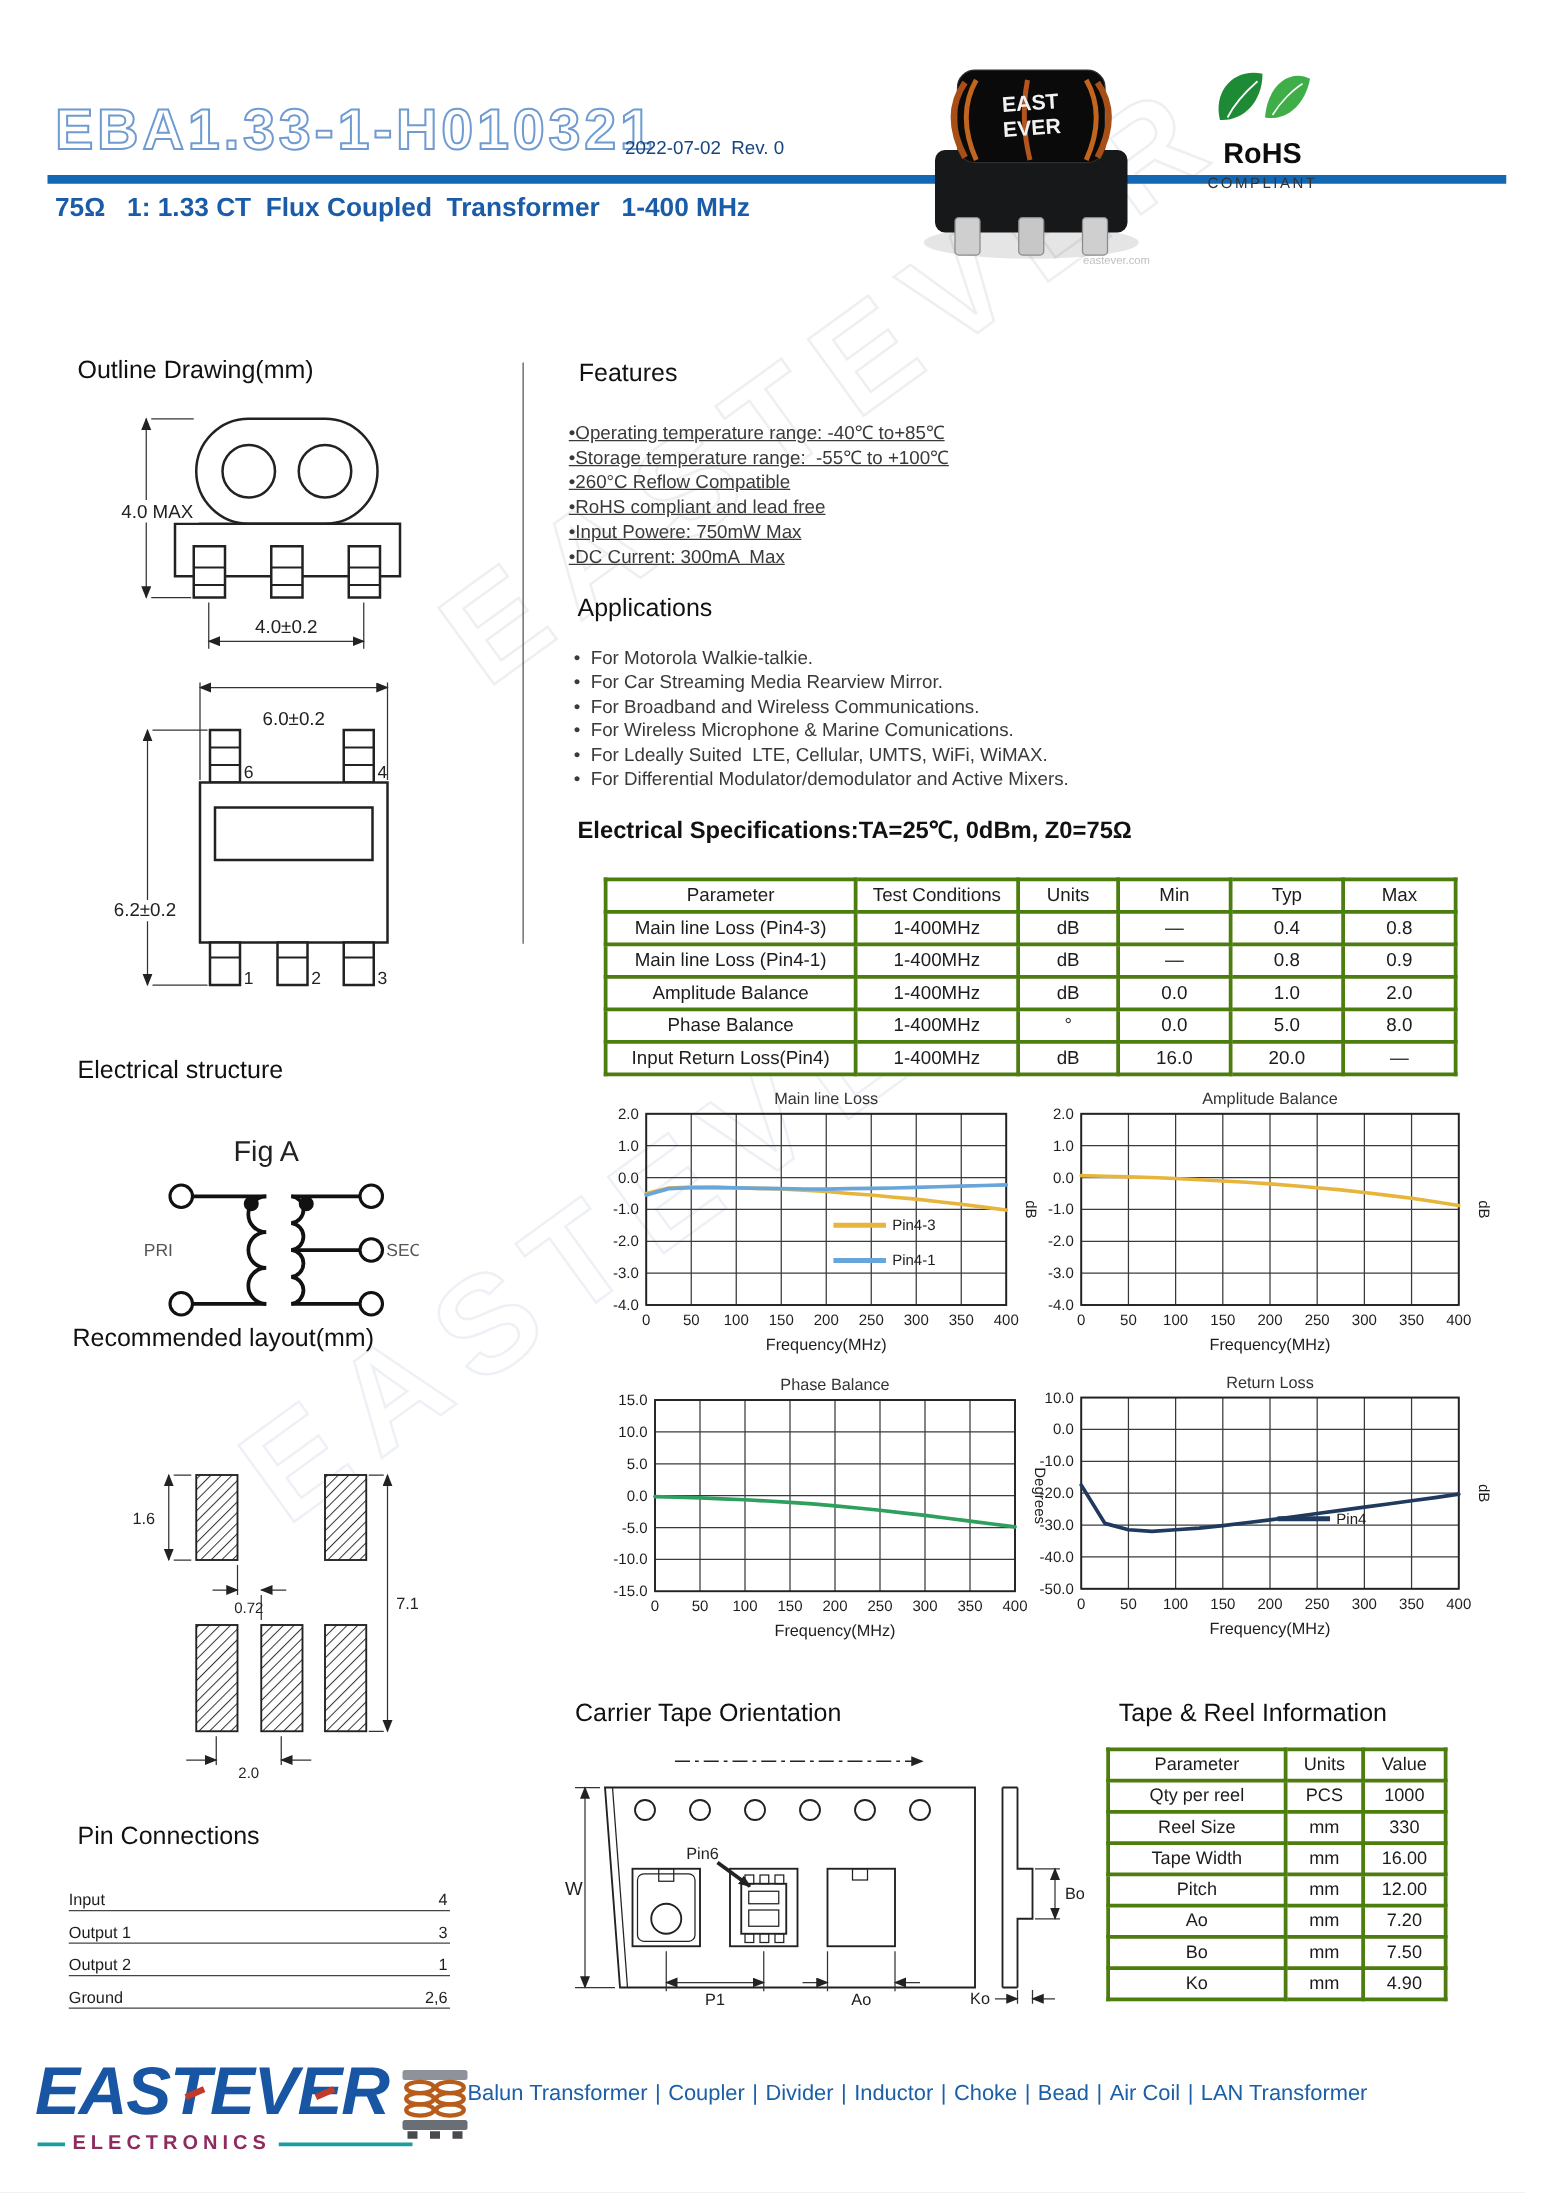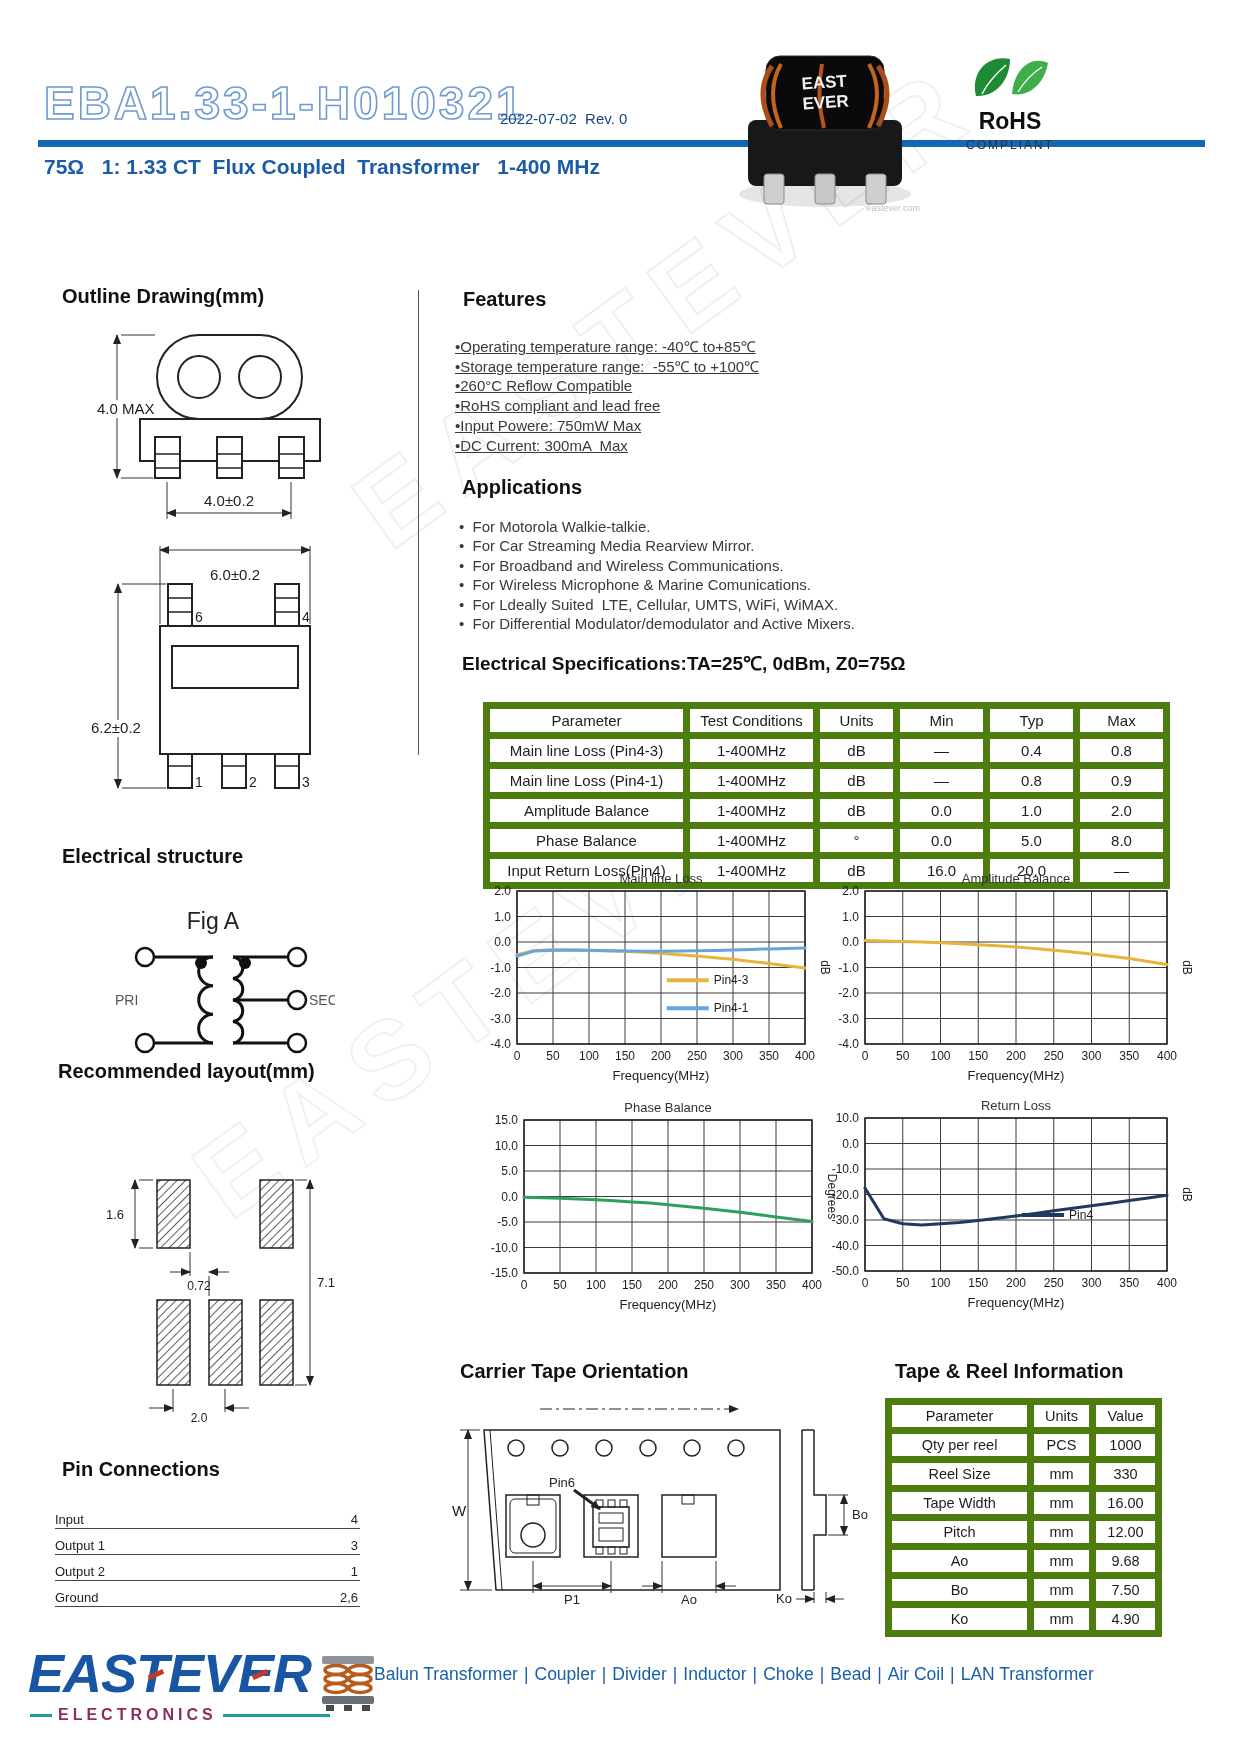--- a/index.html
+++ b/index.html
@@ -11,32 +11,32 @@
   .doc-title{left:44px;top:18px;font-size:40px;font-weight:bold;color:#1A5CA8;letter-spacing:.5px;}
   .part-number{left:44px;top:76px;font-size:46px;font-weight:bold;letter-spacing:3px;
         color:#fff;-webkit-text-stroke:1.6px #6F9BD1;text-stroke:1.6px #6F9BD1;}
   .date-rev{left:500px;top:110px;font-size:15px;color:#16457E;white-space:pre;}
   .blue-bar{left:38px;top:140px;width:1167px;height:7px;background:#1467B2;}
   .subtitle{left:44px;top:155px;font-size:21px;font-weight:600;color:#1A5CA8;white-space:pre;}
   .rohs-box{left:948px;top:50px;width:124px;text-align:center;}
   .rohs-name{font-size:23px;font-weight:900;color:#0d0d0d;line-height:30px;}
   .rohs-sub{font-size:12px;letter-spacing:2px;color:#333;margin-top:2px;}
   
-  .h-sec{font-size:20px;font-weight:bold;color:#111;}
+  .h-sec{font-size:20px;font-weight:normal;color:#111;}
   .h-spec{font-size:19px;font-weight:bold;color:#111;}
   
   .txt-list{font-size:15px;color:#3a3a3a;}
   .txt-line{white-space:pre;}
   .feat .txt-line{line-height:19.7px;text-decoration:underline;}
   .apps .txt-line{line-height:19.4px;}
   
   .v-divider{left:418px;top:290px;width:1px;height:465px;background:#555;}
   
   table.dtable{border-collapse:collapse;table-layout:fixed;background:#fff;border:2px solid #1a1a1a;}
-  table.dtable th,table.dtable td{border:7px solid #4d7c0f;text-align:center;font-weight:normal;
+  table.dtable th,table.dtable td{border:3px solid #4d7c0f;text-align:center;font-weight:normal;
         color:#1c1c1c;padding:0 2px;overflow:hidden;}
   #specsTable{left:483px;top:702px;width:680px;}
   #specsTable th,#specsTable td{font-size:15px;height:23px;}
   #tapeReelTable{left:885px;top:1398px;width:270px;}
   #tapeReelTable th,#tapeReelTable td{font-size:14.5px;height:22px;}
   
   .pin-list{left:55px;top:1503px;width:305px;}
   .pin-row{display:flex;justify-content:space-between;align-items:flex-end;height:24px;
         border-bottom:1px solid #444;font-size:13px;color:#1d1d1d;padding:0 2px 1px 0;}
   
@@ -617,21 +617,21 @@
           <td>16.00</td>
         </tr>
         <tr>
           <td>Pitch</td>
           <td>mm</td>
           <td>12.00</td>
         </tr>
         <tr>
           <td>Ao</td>
           <td>mm</td>
-          <td>9.68</td>
+          <td>7.20</td>
         </tr>
         <tr>
           <td>Bo</td>
           <td>mm</td>
           <td>7.50</td>
         </tr>
         <tr>
           <td>Ko</td>
           <td>mm</td>
           <td>4.90</td>

